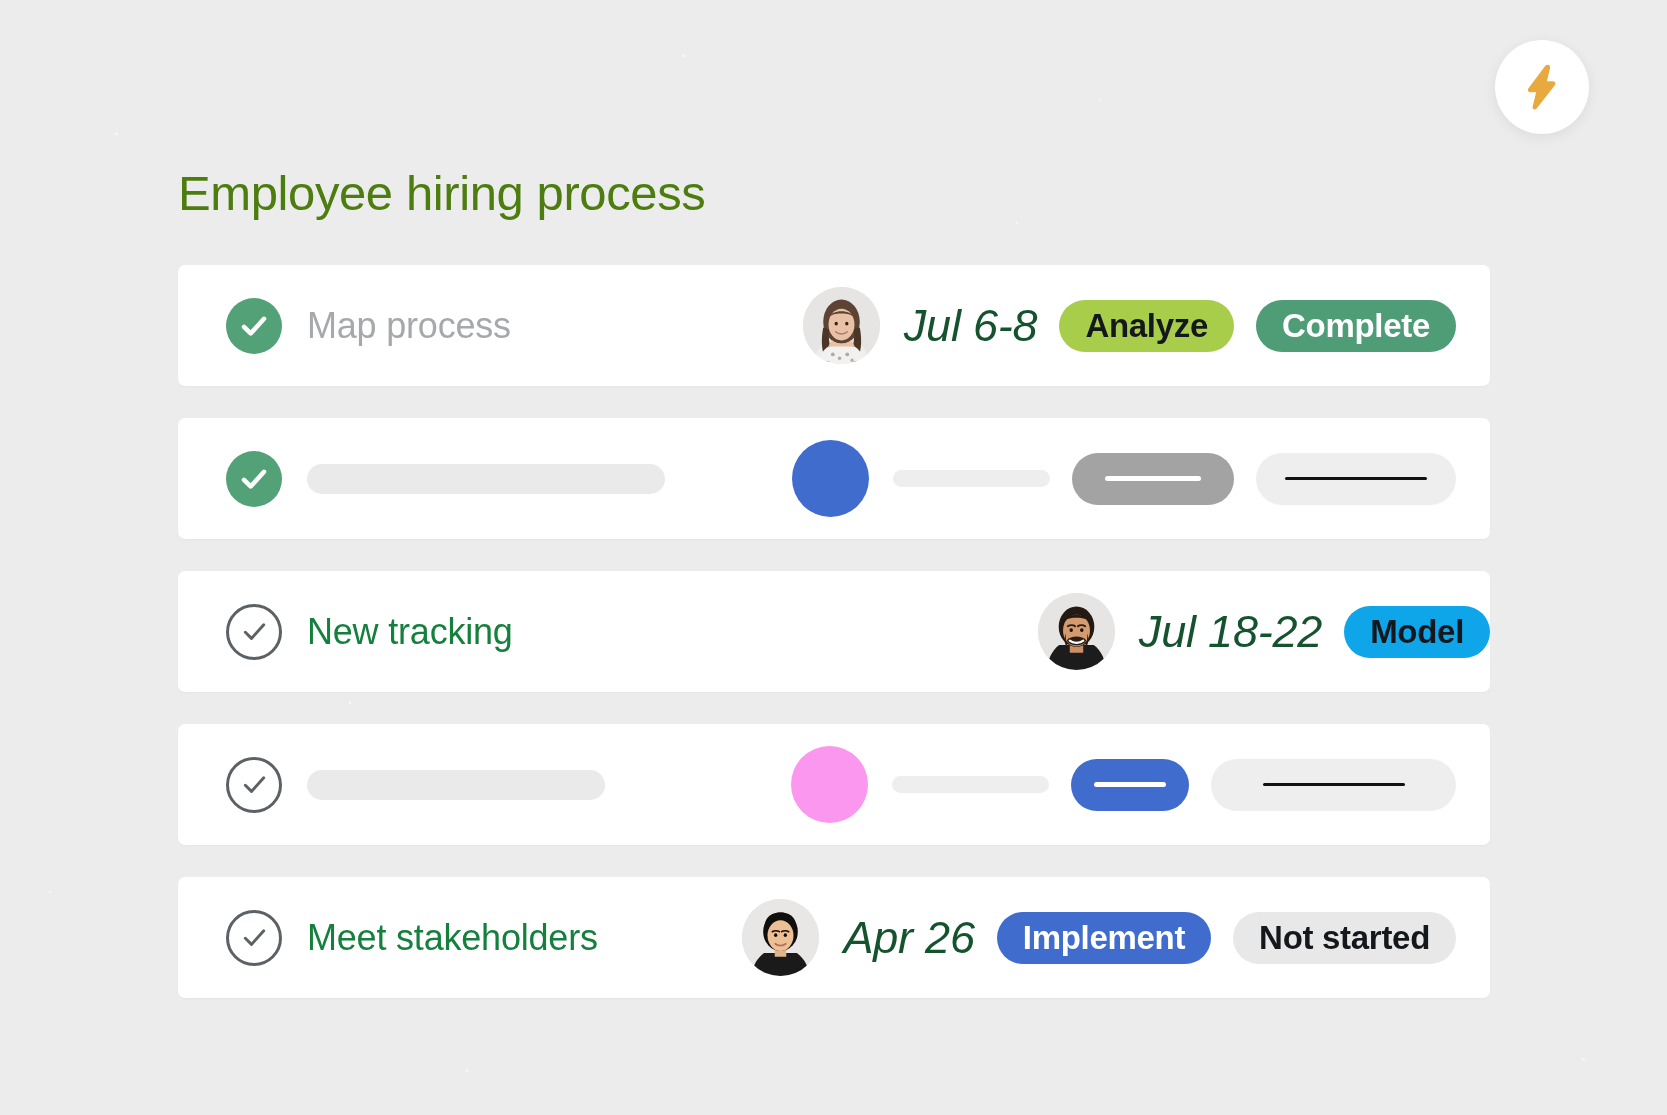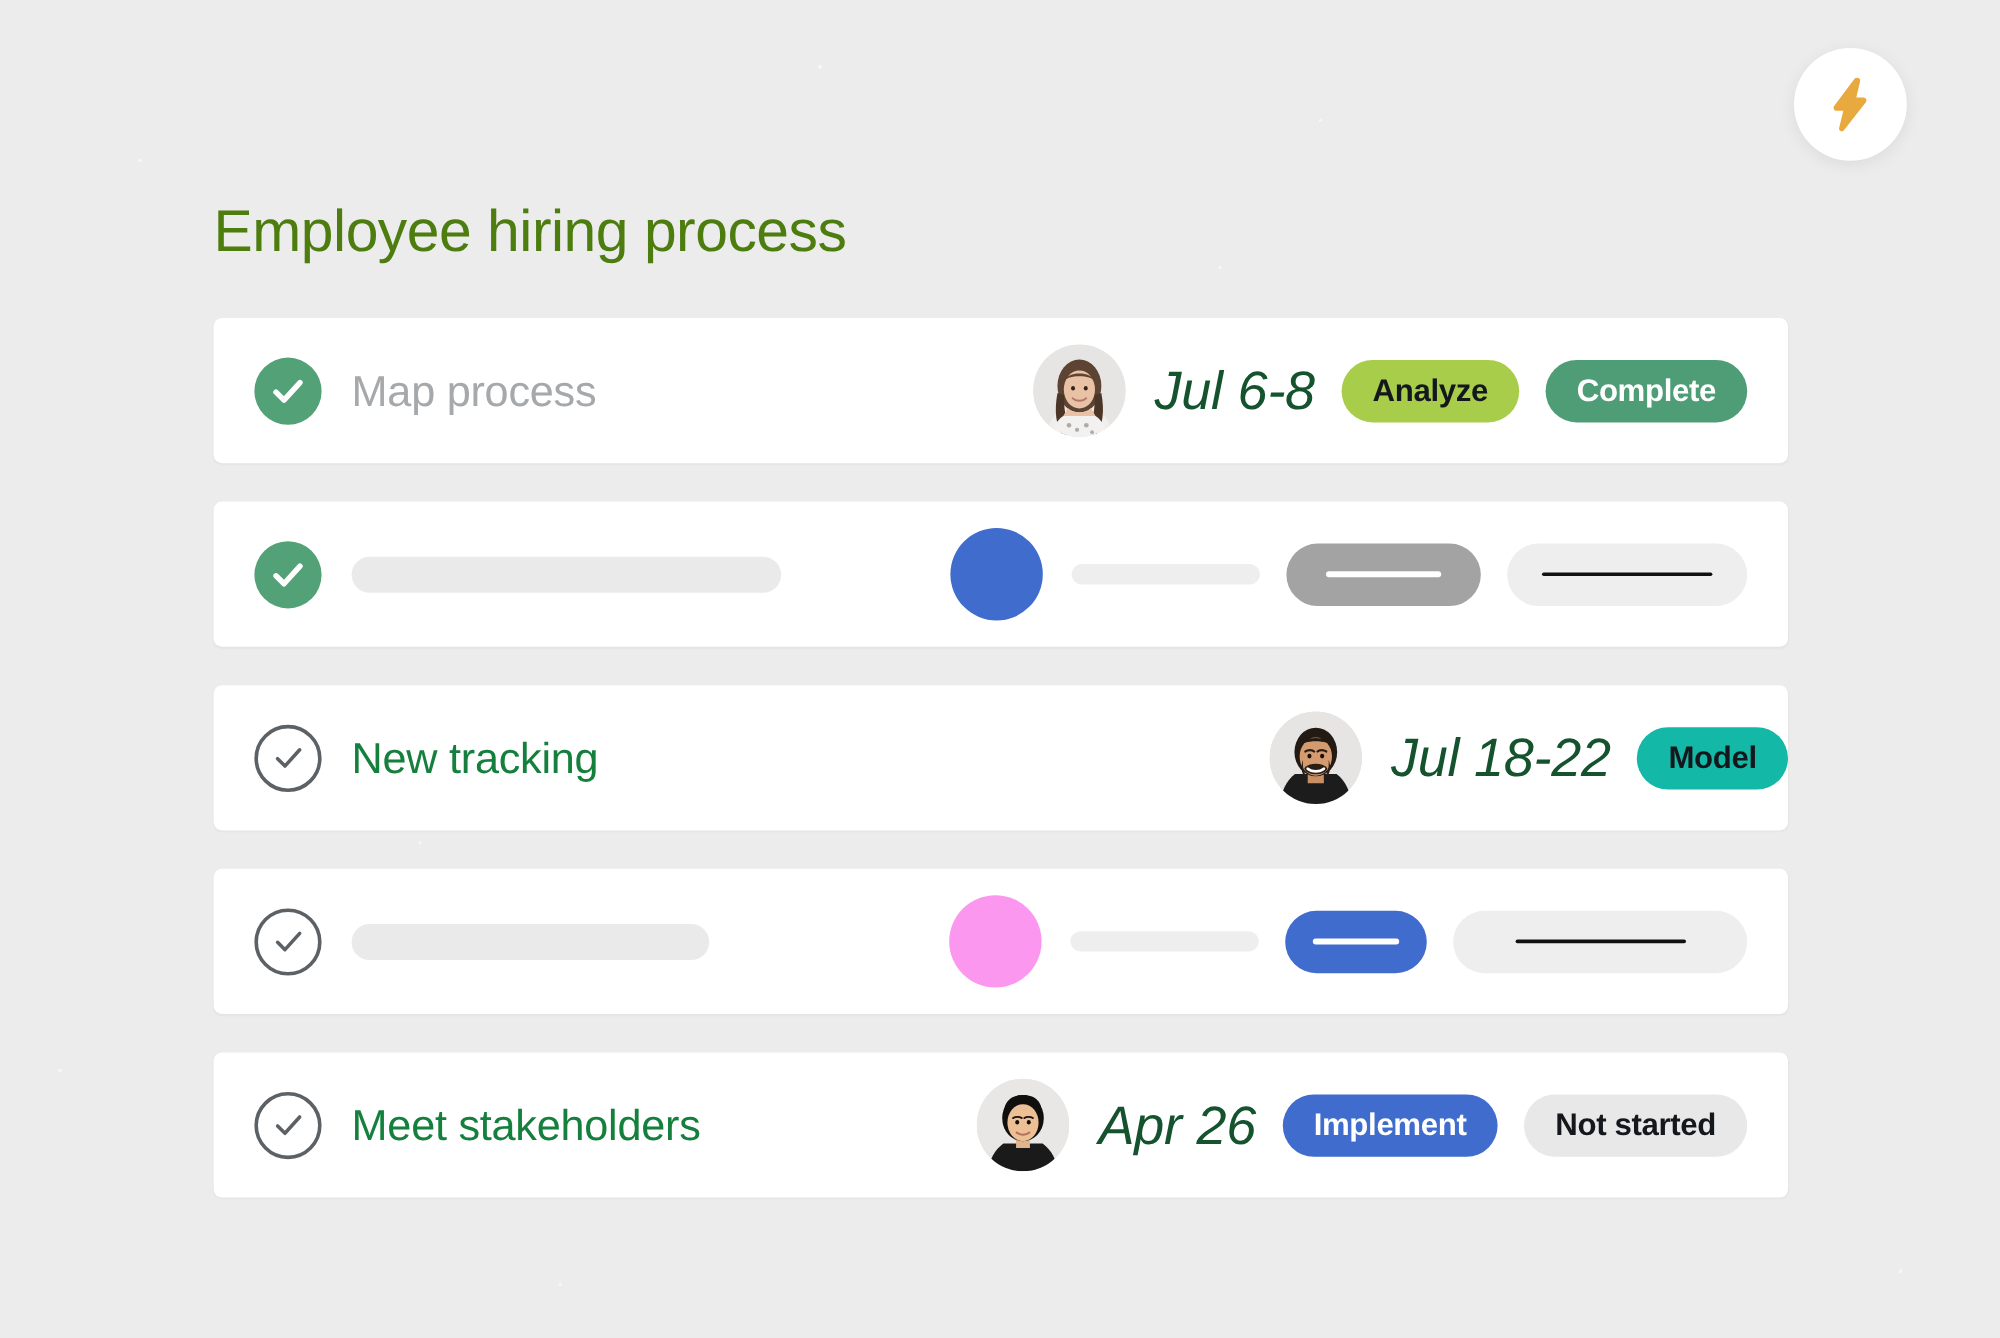--- a/index.html
+++ b/index.html
@@ -75,21 +75,21 @@
     white-space: nowrap;
   }
 
   
   .row {
     background: #ffffff;
     border-radius: 7px;
     height: 121px;
     display: flex;
     align-items: center;
-    padding: 0 0 0 34px;
+    padding: 0 0 0 48px;
     margin-bottom: 32px;
     box-shadow: 0 1px 2px rgba(0,0,0,.035);
   }
 
   
   .check {
     flex: 0 0 auto;
     width: 56px;
     height: 56px;
     border-radius: 50%;
@@ -160,21 +160,21 @@
   }
 
   
   .badge {
     flex: 0 0 auto;
     height: 52px;
     border-radius: 26px;
     display: flex;
     align-items: center;
     justify-content: center;
-    font-size: 26px;
+    font-size: 33px;
     font-weight: 700;
     letter-spacing: -.3px;
     padding: 0 26px;
     white-space: nowrap;
     margin-left: 22px;
     cursor: pointer;
   }
 
   
   .skel-badge {
@@ -288,21 +288,21 @@
         <path d="M41.5 34.5 C43 33 47 33 49 34.5" fill="none" stroke="#2a1d14" stroke-width="2" stroke-linecap="round"></path>
         <ellipse cx="34.5" cy="38.5" rx="1.8" ry="2" fill="#1a1008"></ellipse>
         <ellipse cx="45.5" cy="38.5" rx="1.8" ry="2" fill="#1a1008"></ellipse>
         <path d="M30 49 C34 44 46 44 50 49 C48 56 32 56 30 49 Z" fill="#2a1d14"></path>
         <path d="M33 49.5 C36.5 52.5 43.5 52.5 47 49.5" fill="none" stroke="#ffffff" stroke-width="2.4" stroke-linecap="round"></path>
         <path d="M29 42 C28 50 31 56 34 58 L30 56 C27 52 27 46 29 42 Z" fill="#2a1d14"></path>
         <path d="M51 42 C52 50 49 56 46 58 L50 56 C53 52 53 46 51 42 Z" fill="#2a1d14"></path>
       </svg>
     </div>
     <div class="date">Jul 18-22</div>
-    <div class="badge" style="background:#14b8a6;color:#14181c">Model</div>
+    <div class="badge" style="background:#0ea5e9;color:#14181c">Model</div>
   </div>
 
   <div class="row">
     <div class="check open">
       <span>
         <svg viewBox="0 0 24 24">
             <path d="M5.5 12.2 l4.6 4.6 9.2-10.2" fill="none" stroke="#5c6166" stroke-width="2.2" stroke-linecap="round" stroke-linejoin="round"></path>
           </svg>
       </span>
     </div>

